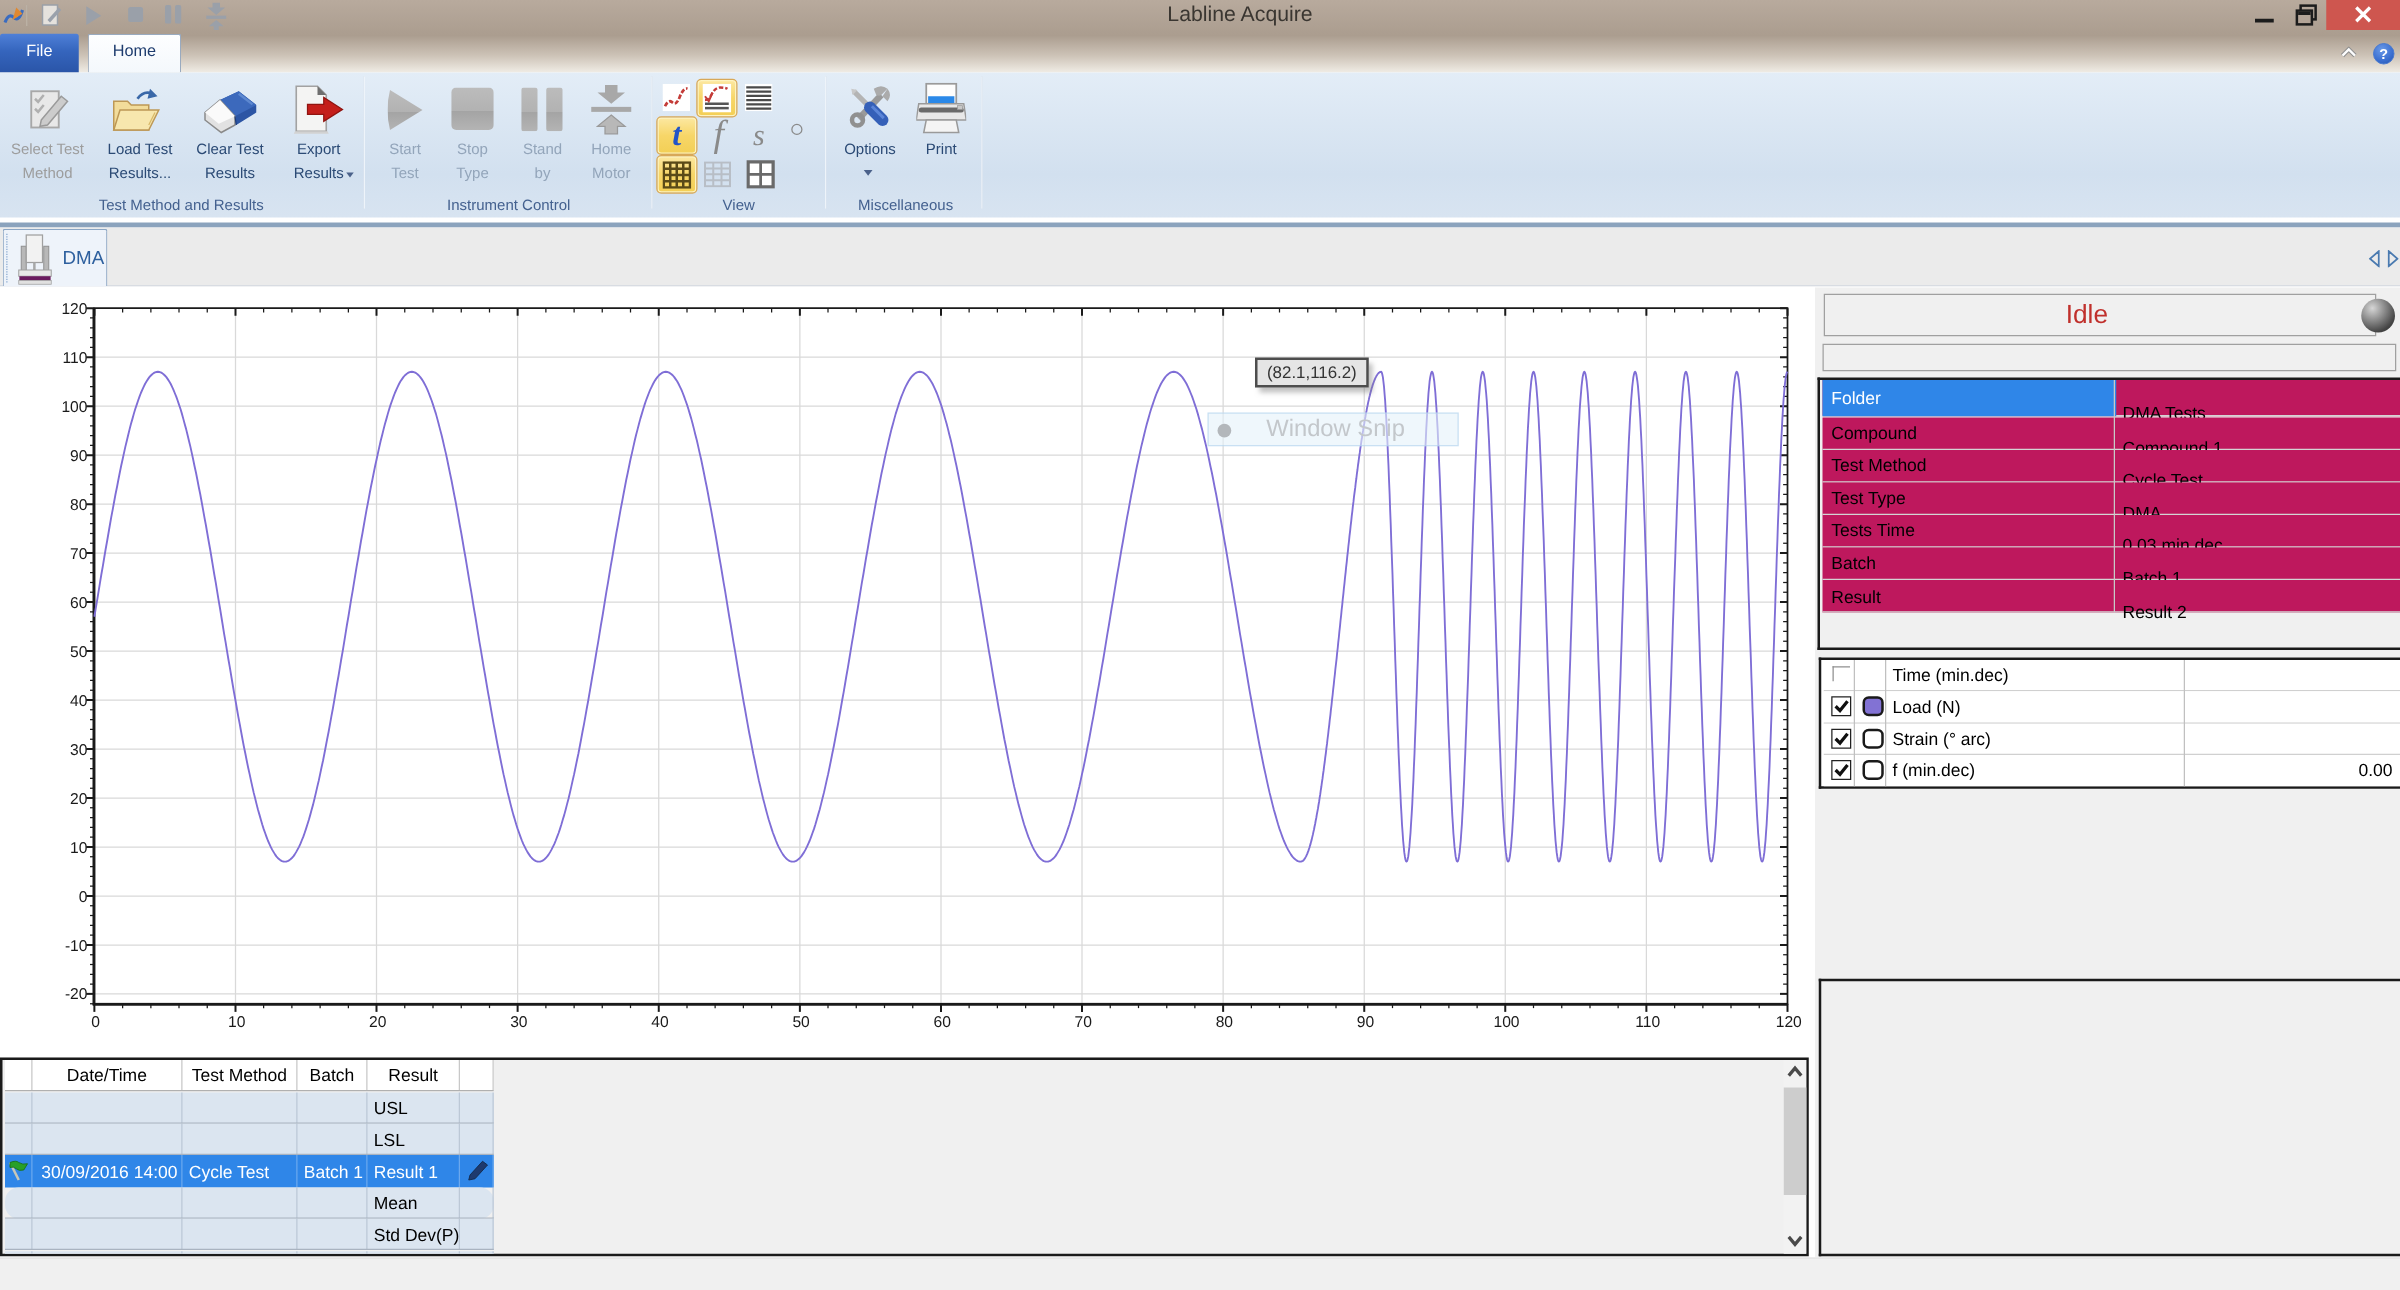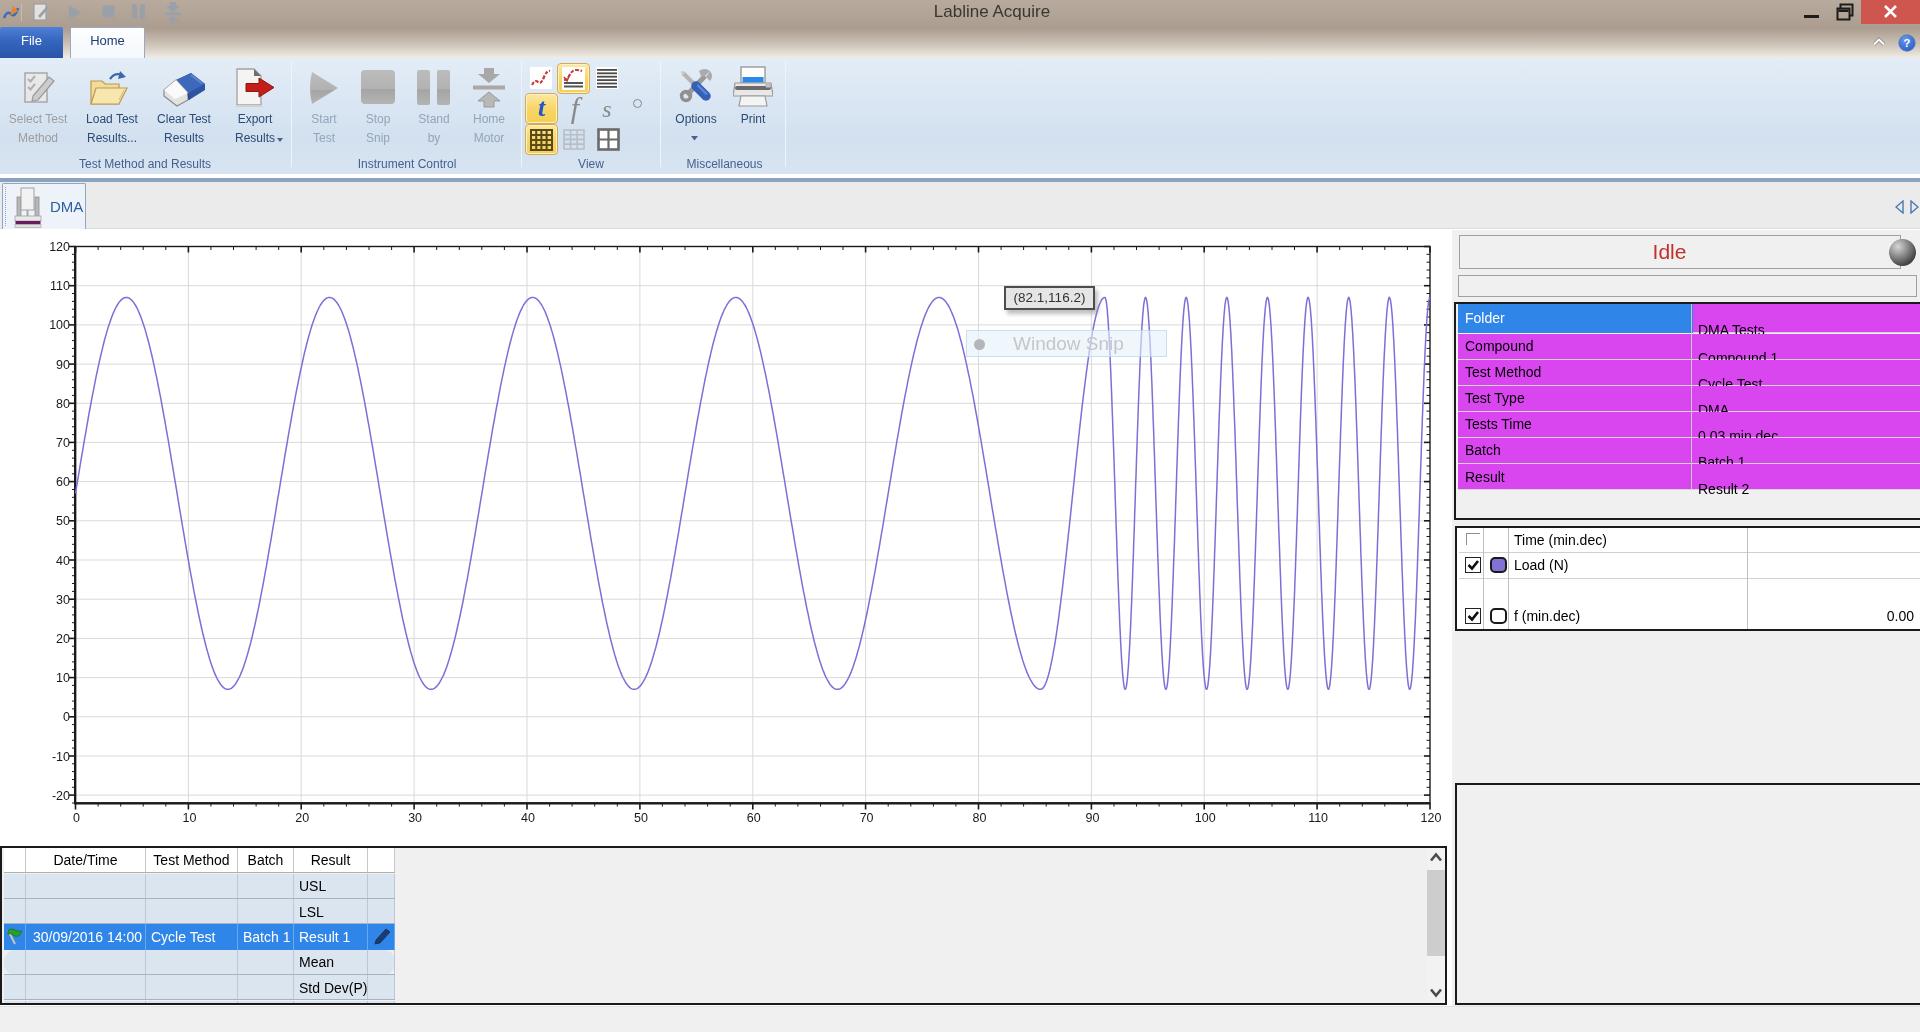--- a/index.html
+++ b/index.html
@@ -19,21 +19,21 @@
 .gsep { position:absolute; top:3px; height:106px; width:1px; background:#c5d2e0; border-right:1px solid #eef4fa; }
 .btnlbl { position:absolute; top:52px; font-size:12px; line-height:18.5px; text-align:center; color:#2b4a75; white-space:pre-line; }
 .btnlbl.dis { color:#93a5ba; }
 .btnlbl.gray { color:#9d9d9d; }
 .filetab { position:absolute; left:0; top:27px; width:63px; height:31px; border-radius:2px 2px 0 0;
   background:linear-gradient(#4f80d8,#3565bd 45%,#2a55a8); color:#fff; font-size:13px; text-align:center; line-height:27px; }
 .hometab { position:absolute; left:70px; top:27px; width:75px; height:31px; border-radius:2px 2px 0 0;
   background:linear-gradient(#fdfeff,#f4f8fc); border:1px solid #99aabf; border-bottom:none; color:#1e3c6e; font-size:13px; text-align:center; line-height:26px; }
 .selbtn { position:absolute; border-radius:4px; border:1px solid #d8a858;
   background:linear-gradient(#fce8a2,#f7d668 50%,#f3cf55); box-shadow:inset 0 0 0 1px #fdf3c0; }
-.proprow { position:absolute; left:1456px; width:462px; font-size:14px; color:#000; border-bottom:1px solid #d4d4d4; background:#d946ef;padding-left:23px; }
+.proprow { position:absolute; left:1456px; width:462px; font-size:14px; color:#000; border-bottom:1px solid #d4d4d4; background:#be185d;padding-left:23px; }
 .proprow .k { position:absolute; left:7px; top:50%; transform:translateY(-50%); }
 .proprow .v { position:absolute; left:240px; top:50%; transform:translateY(-50%);margin-top:12px; }
 .sigrow { position:absolute; left:1457px; width:461px; background:#fff; border-bottom:1px solid #d0d0d0; font-size:14px; }
 .cbx { position:absolute; left:6px; top:4px; width:16px; height:16px; border:1.5px solid #222; background:#fff; }
 .cbx svg { position:absolute; left:0; top:0; }
 .swatch { position:absolute; left:31px; top:4px; width:17px; height:16px; border:2.5px solid #1a1a1a; border-radius:5px; background:#fff; }
 .btrow { position:absolute; left:2px; width:391px; height:25.4px; background:#dbe5f0; }
 .btcell { position:absolute; top:0; height:100%; border-right:1px solid #bcc8d6; }
 .btcell span { position:absolute; left:5px; top:50%; transform:translateY(-50%); font-size:14px; color:#000; white-space:nowrap; }
 </style>
@@ -163,21 +163,21 @@
       </defs>
     <path d="M2 2 L28 18 L2 34 Q0 26 0 18 Q0 10 2 2 Z" fill="url(#gplay)"></path>
   </svg>
   <div class="btnlbl dis" style="left:294px; width:60px;">Start
 Test</div>
 
   <svg style="position:absolute; left:361px; top:12px" width="34" height="34" viewBox="0 0 34 34">
     <rect x="0" y="0" width="34" height="34" rx="4" fill="url(#gplay)"></rect>
   </svg>
   <div class="btnlbl dis" style="left:348px; width:60px;">Stop
-Snip</div>
+Type</div>
 
   <svg style="position:absolute; left:417px; top:12px" width="34" height="35" viewBox="0 0 34 35">
     <rect x="0" y="0" width="13" height="35" rx="2" fill="url(#gplay)"></rect>
     <rect x="20" y="0" width="13" height="35" rx="2" fill="url(#gplay)"></rect>
   </svg>
   <div class="btnlbl dis" style="left:404px; width:60px;">Stand
 by</div>
 
   <svg style="position:absolute; left:472px; top:10px" width="34" height="40" viewBox="0 0 34 40">
     <path d="M12 0 L22 0 L22 6 L28 6 L17 15 L6 6 L12 6 Z" fill="#a8a8a8"></path>
@@ -777,20 +777,29 @@
   </div>
   <div class="sigrow" style="left:2px; top:25.4px; height:25.2px;">
     <div class="cbx">
         <svg width="16" height="16" viewBox="0 0 16 16">
           <path d="M2.5 7 L6 10.5 L12 3" stroke="#111" stroke-width="2.6" fill="none"></path>
         </svg>
       </div>
     <div class="swatch" style="background:#8272d4;"></div>
     <span style="position:absolute; left:55px; top:4px;">Load (N)</span>
   </div>
+  <div class="sigrow" style="left:2px; top:50.8px; height:25.2px;">
+    <div class="cbx">
+        <svg width="16" height="16" viewBox="0 0 16 16">
+          <path d="M2.5 7 L6 10.5 L12 3" stroke="#111" stroke-width="2.6" fill="none"></path>
+        </svg>
+      </div>
+    <div class="swatch"></div>
+    <span style="position:absolute; left:55px; top:4px;">Strain (° arc)</span>
+  </div>
   <div class="sigrow" style="left:2px; top:76.2px; height:25.2px; border-bottom:none;">
     <div class="cbx">
         <svg width="16" height="16" viewBox="0 0 16 16">
           <path d="M2.5 7 L6 10.5 L12 3" stroke="#111" stroke-width="2.6" fill="none"></path>
         </svg>
       </div>
     <div class="swatch"></div>
     <span style="position:absolute; left:55px; top:4px;">f (min.dec)</span>
     <span style="position:absolute; right:6px; top:4px;">0.00</span>
   </div>

